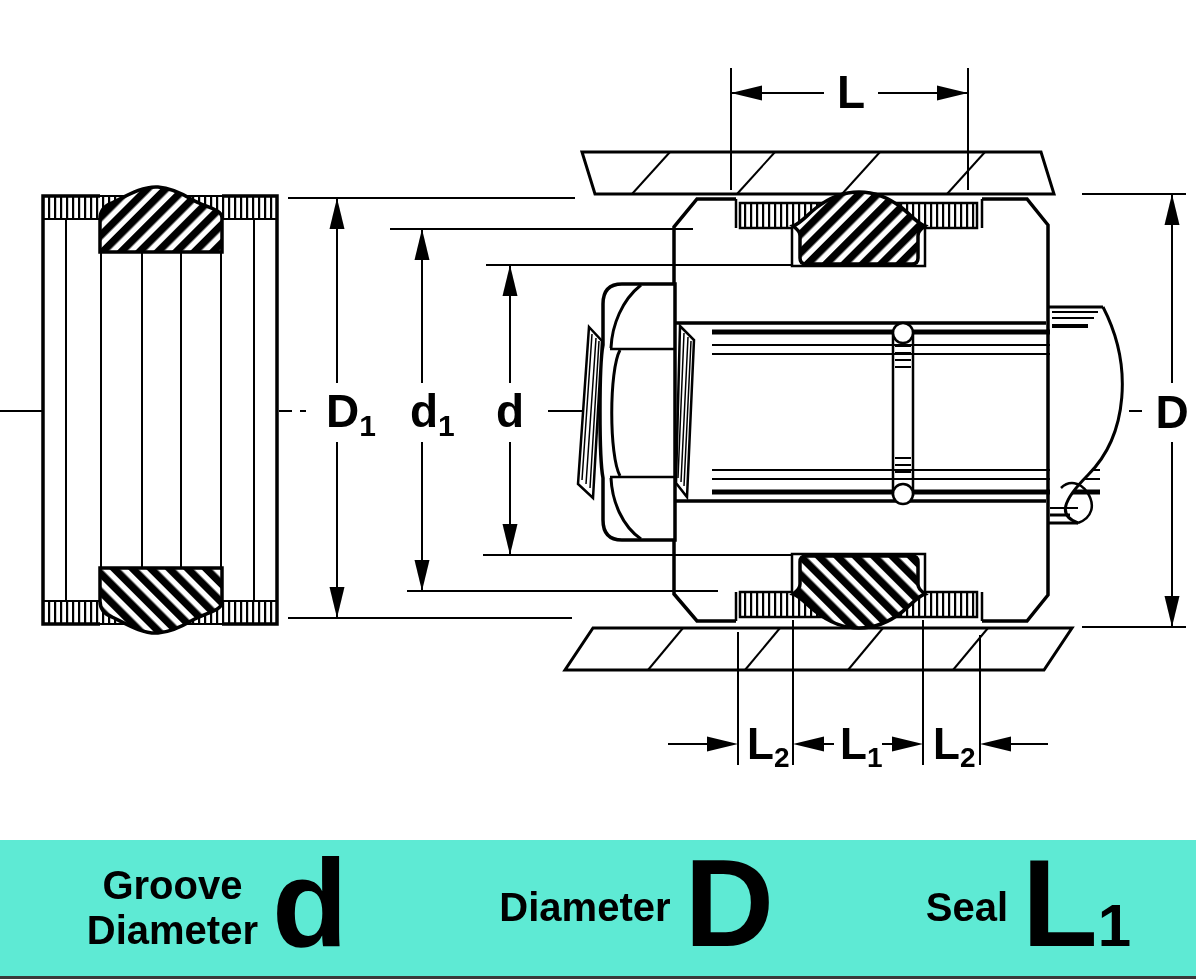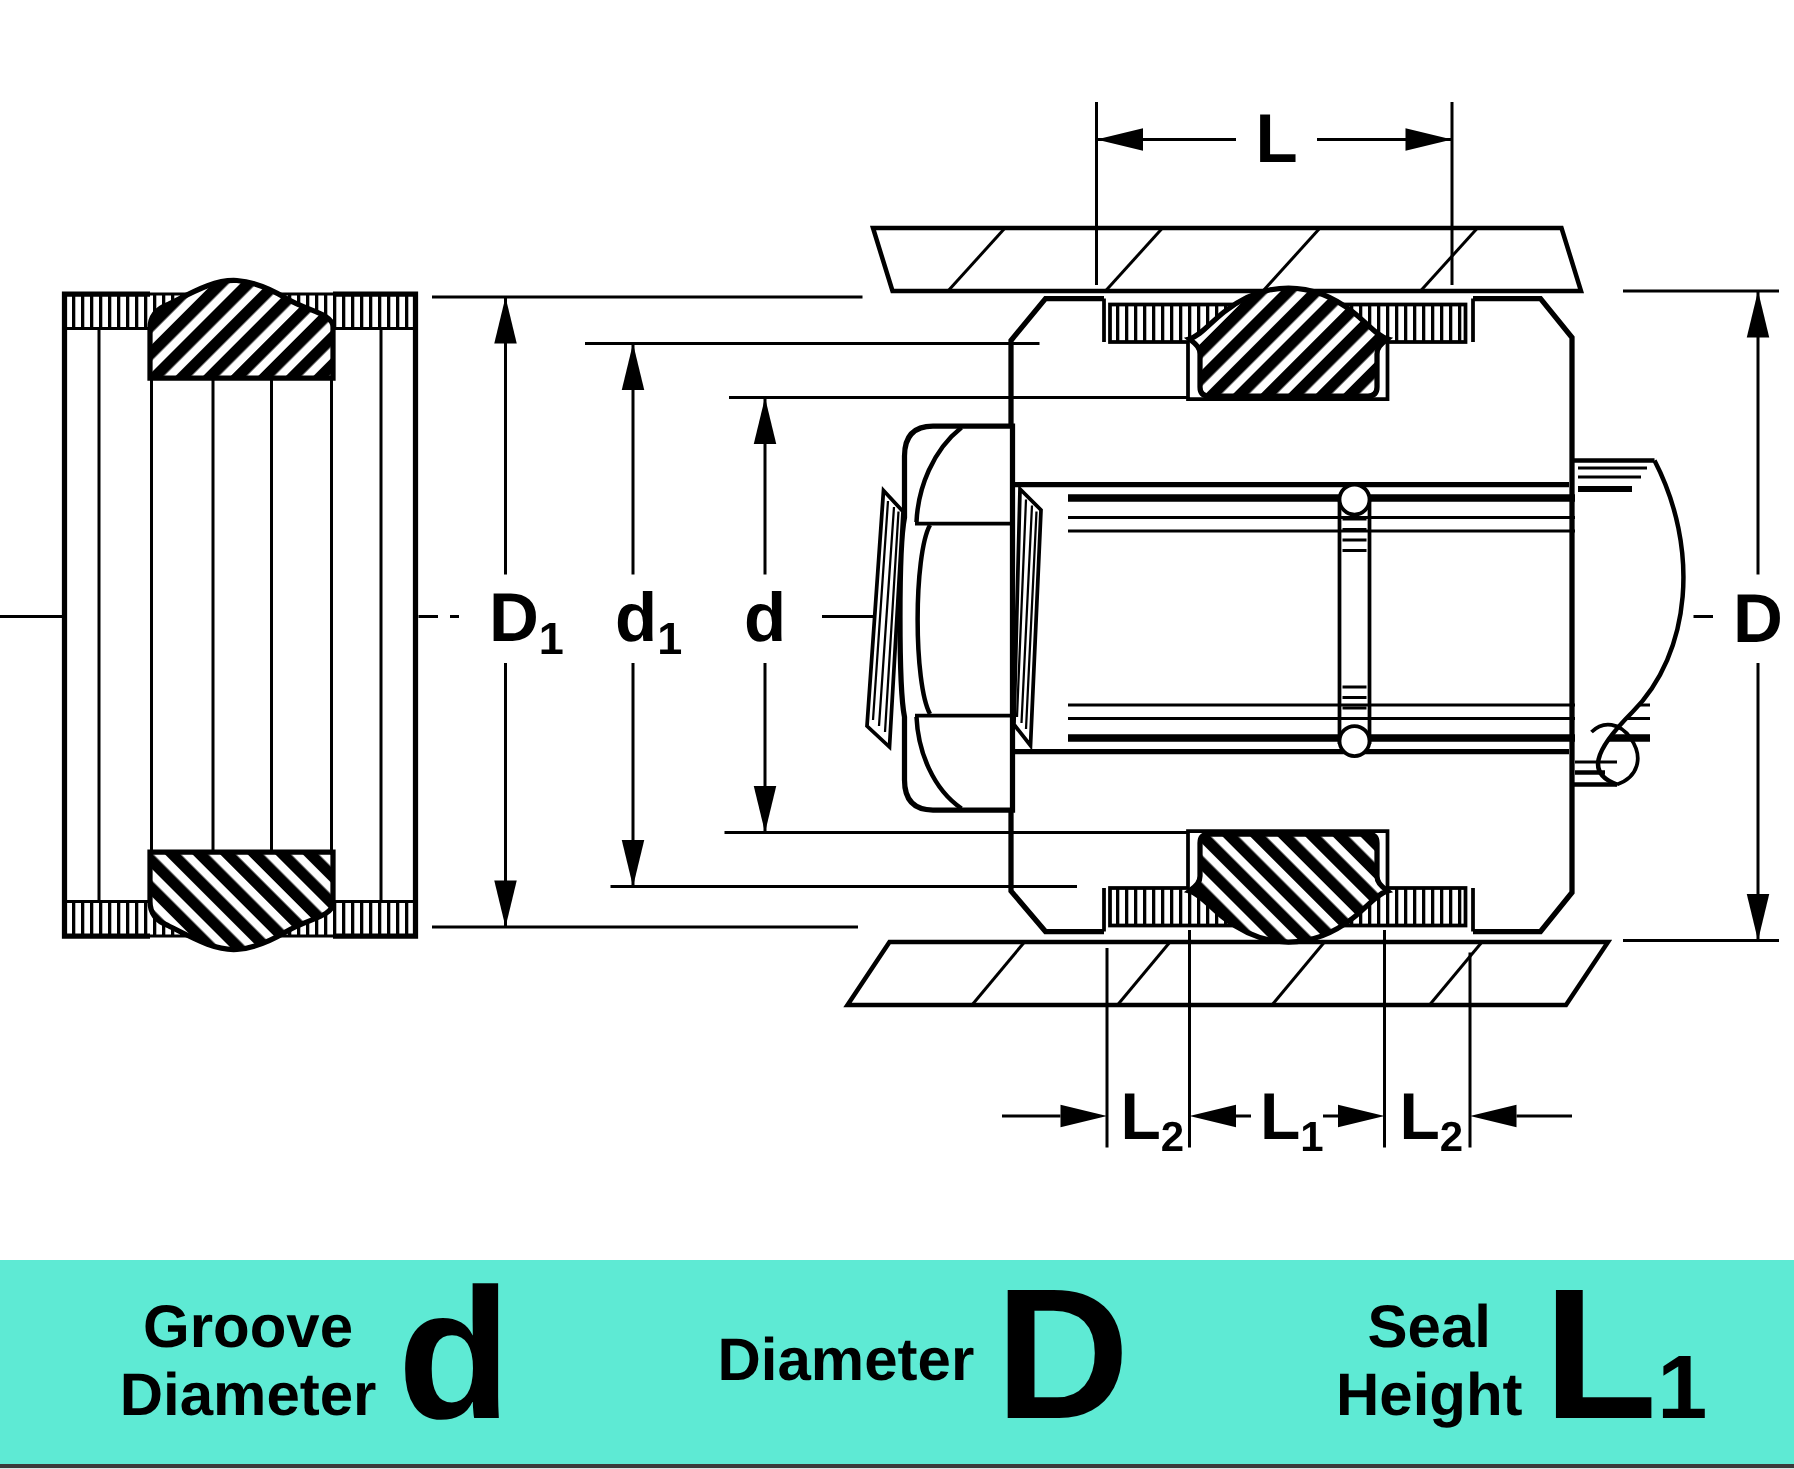--- a/index.html
+++ b/index.html
@@ -196,18 +196,17 @@
     </div>
     <div class="lg-group">
       <div class="lg-label">
         <div>Diameter</div>
       </div>
       <div class="lg-symbol"><span>D</span><span class="sub"></span></div>
     </div>
     <div class="lg-group">
       <div class="lg-label">
         <div>Seal</div>
-        <div>Height</div>
       </div>
       <div class="lg-symbol"><span>L</span><span class="sub">1</span></div>
     </div>
   </div>
 </div>
 
 </body></html>

